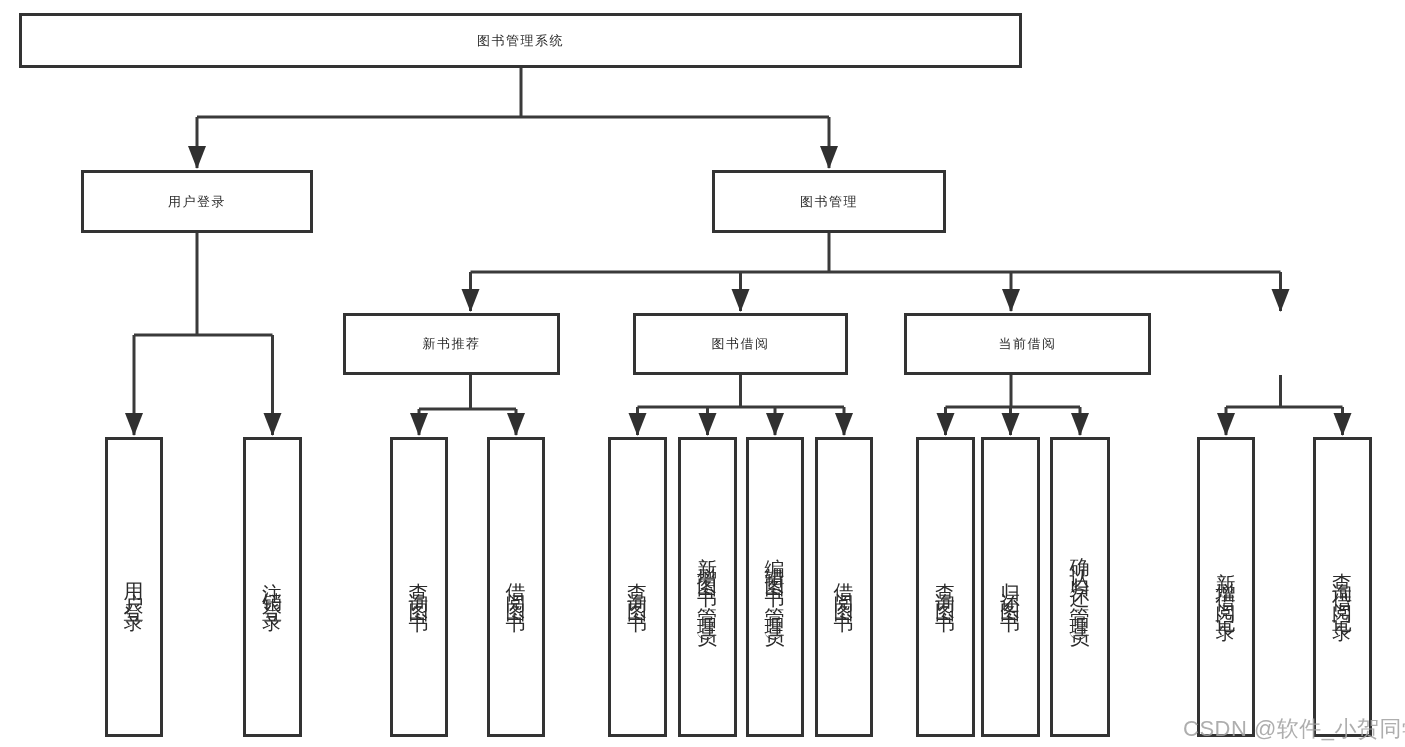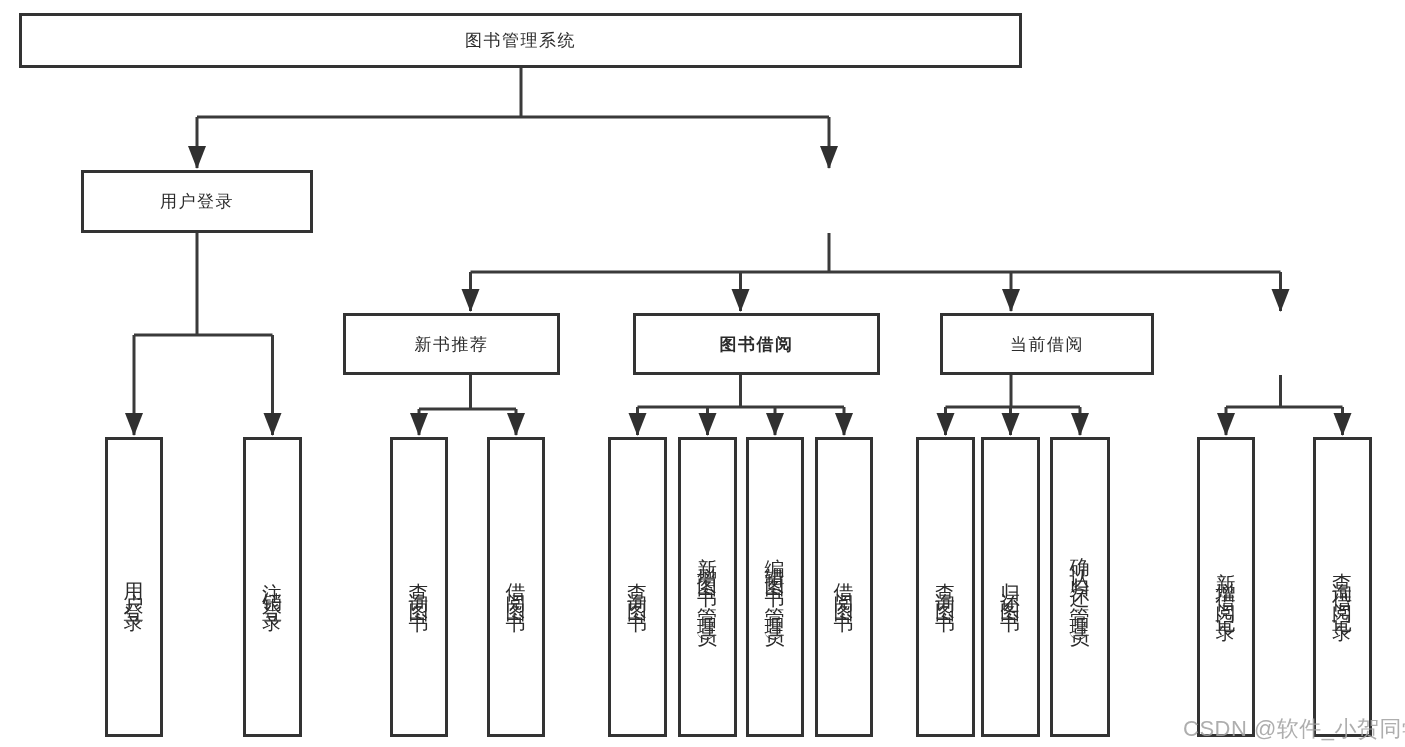--- a/index.html
+++ b/index.html
@@ -7,21 +7,21 @@
     position:relative;width:1405px;height:747px;background:#ffffff;
     font-family:"Liberation Sans","DejaVu Sans",sans-serif;overflow:hidden;
   }
   .wires{position:absolute;left:0;top:0;width:1405px;height:747px;}
   .box{
     position:absolute;box-sizing:border-box;background:#ffffff;
     border:3px solid #333333;color:#2b2b2b;
     display:flex;align-items:center;justify-content:center;
     text-align:center;
   }
-  .hbox{font-size:17px;letter-spacing:1.5px;}
+  .hbox{font-size:13px;letter-spacing:1.5px;}
   .vbox{
     writing-mode:vertical-rl;text-orientation:mixed;
     font-size:20px;letter-spacing:10px;line-height:1;
   }
   .watermark{
     position:absolute;left:1183px;top:714px;
     font-size:22px;color:#a3a3a3;opacity:0.88;letter-spacing:0.5px;
     white-space:nowrap;z-index:5;
   }
 </style>
@@ -69,24 +69,25 @@
 
       <path d="M1280.5,375 V407 M1226,407 H1342.5"></path>
       <line x1="1226" y1="407" x2="1226" y2="435" marker-end="url(#arr)"></line>
       <line x1="1342.5" y1="407" x2="1342.5" y2="435" marker-end="url(#arr)"></line>
     </g>
   </svg>
 
   <div class="box hbox" style="left:19px;top:13px;width:1003px;height:55px;">图书管理系统</div>
 
   <div class="box hbox" style="left:81px;top:170px;width:232px;height:63px;">用户登录</div>
+  <div class="box hbox" style="left:712px;top:170px;width:234px;height:63px;">图书管理</div>
 
   <div class="box hbox" style="left:343px;top:313px;width:217px;height:62px;">新书推荐</div>
-  <div class="box hbox" style="left:633px;top:313px;width:247px;height:62px;font-weight:bold;">图书借阅</div>
-  <div class="box hbox" style="left:904px;top:313px;width:214px;height:62px;margin-left:36px;">当前借阅</div>
+  <div class="box hbox" style="left:633px;top:313px;width:215px;height:62px;">图书借阅</div>
+  <div class="box hbox" style="left:904px;top:313px;width:247px;height:62px;">当前借阅</div>
 
   <div class="box vbox" style="left:105px;top:437px;width:58px;height:300px;">用户登录</div>
   <div class="box vbox" style="left:243px;top:437px;width:59px;height:300px;">注销登录</div>
 
   <div class="box vbox" style="left:390px;top:437px;width:58px;height:300px;">查询图书</div>
   <div class="box vbox" style="left:487px;top:437px;width:58px;height:300px;">借阅图书</div>
 
   <div class="box vbox" style="left:608px;top:437px;width:59px;height:300px;">查询图书</div>
   <div class="box vbox" style="left:678px;top:437px;width:59px;height:300px;">新增图书（管理员）</div>
   <div class="box vbox" style="left:746px;top:437px;width:58px;height:300px;">编辑图书（管理员）</div>

